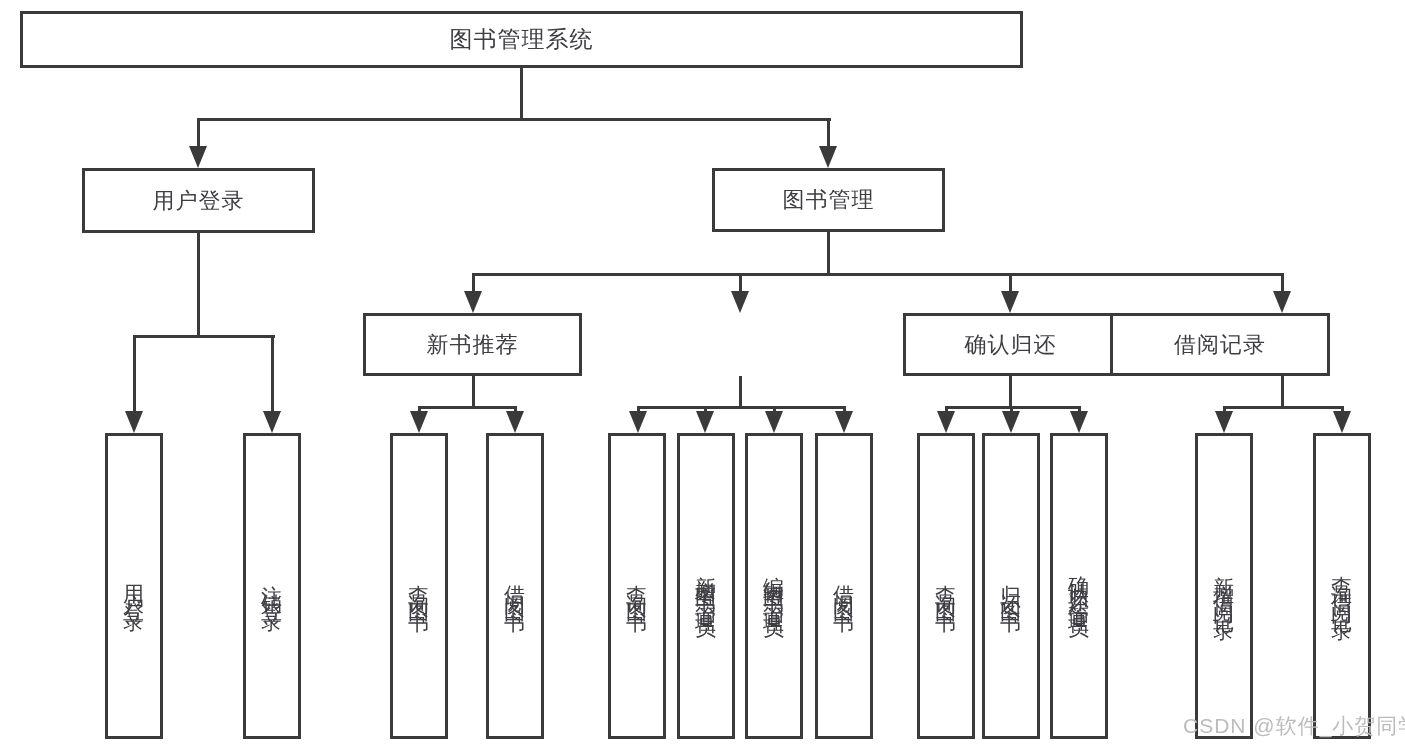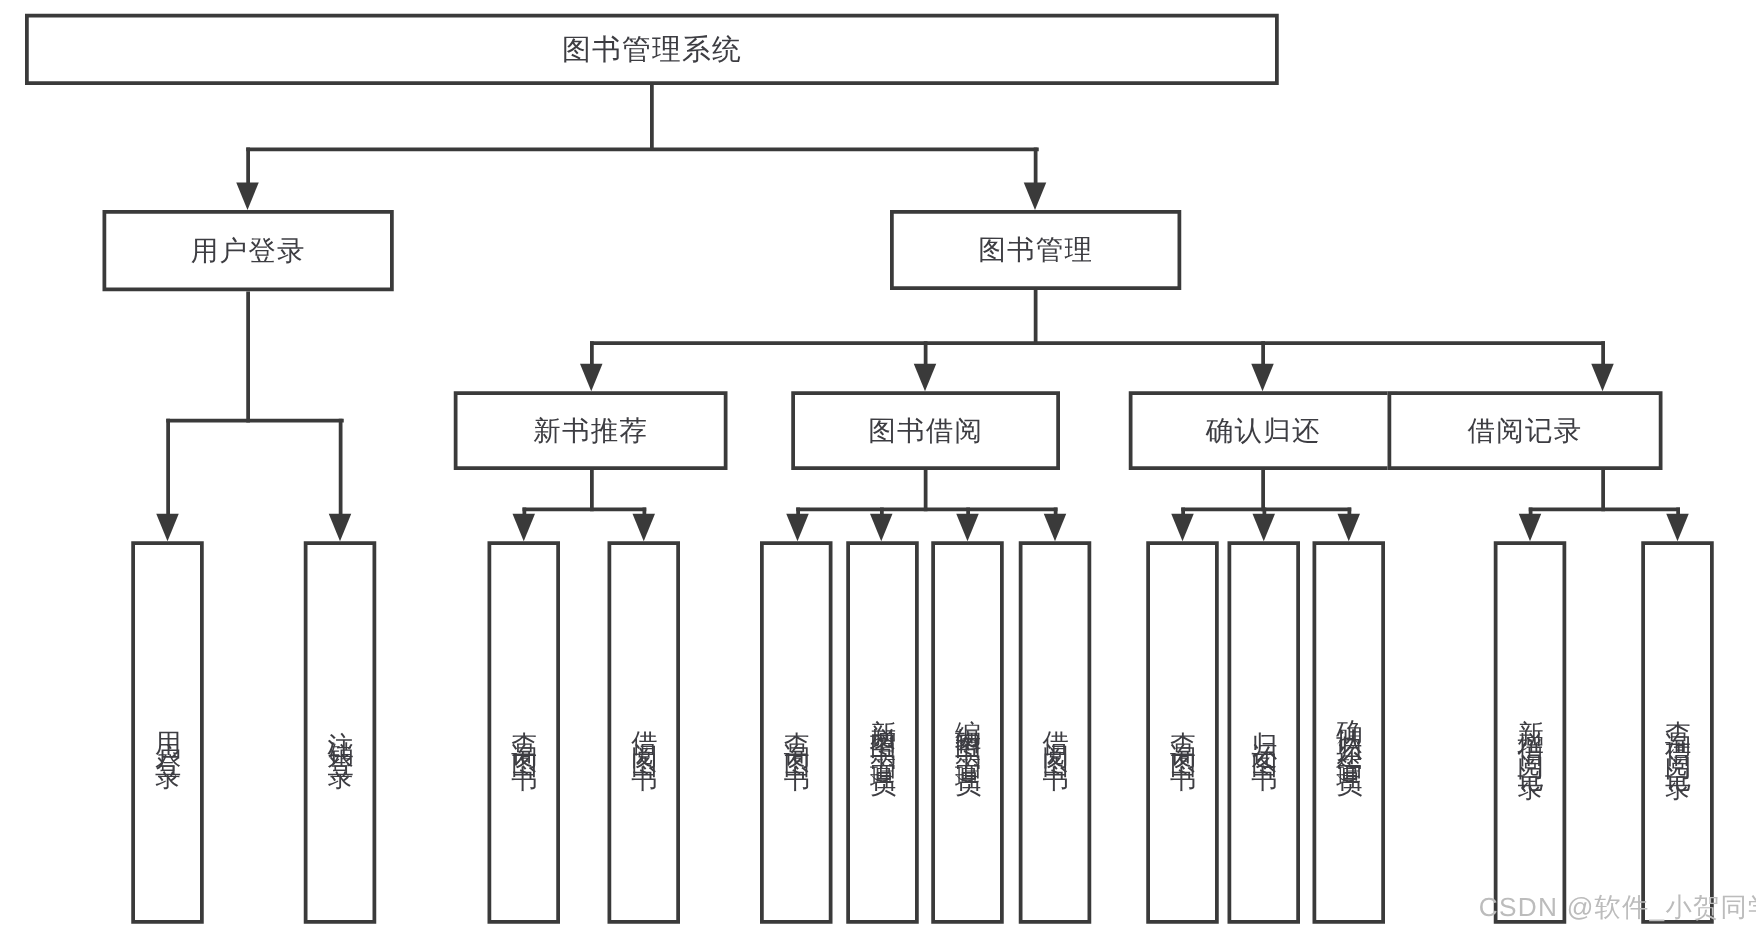--- a/index.html
+++ b/index.html
@@ -108,23 +108,20 @@
   <div class="vline" style="left:739px; top:273px; height:20px;"></div>
   <div class="arrow" style="left:731px; top:291px;"></div>
   <div class="vline" style="left:1009px; top:273px; height:20px;"></div>
   <div class="arrow" style="left:1001px; top:291px;"></div>
   <div class="vline" style="left:1281px; top:273px; height:20px;"></div>
   <div class="arrow" style="left:1273px; top:291px;"></div>
 
   <div class="hbox" style="left:363px; top:313px; width:219px; height:63px;">
     <span>新书推荐</span>
   </div>
-  <div class="hbox" style="left:633px; top:313px; width:215px; height:63px;">
-    <span>图书借阅</span>
-  </div>
   <div class="hbox" style="left:903px; top:313px; width:215px; height:63px;">
     <span>确认归还</span>
   </div>
   <div class="hbox" style="left:1110px; top:313px; width:220px; height:63px;">
     <span>借阅记录</span>
   </div>
 
   <div class="vline" style="left:472px; top:376px; height:33px;"></div>
   <div class="hline" style="left:418px; top:406px; width:99px;"></div>
   <div class="vline" style="left:418px; top:406px; height:10px;"></div>

